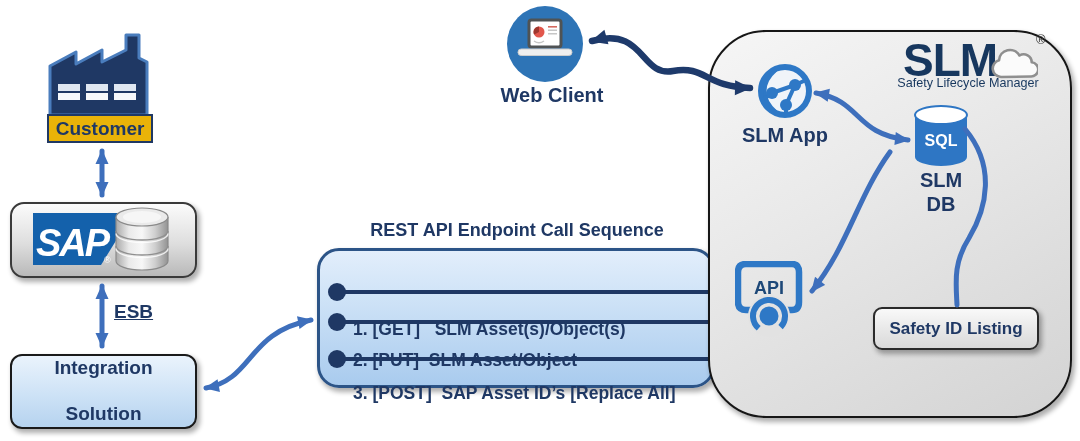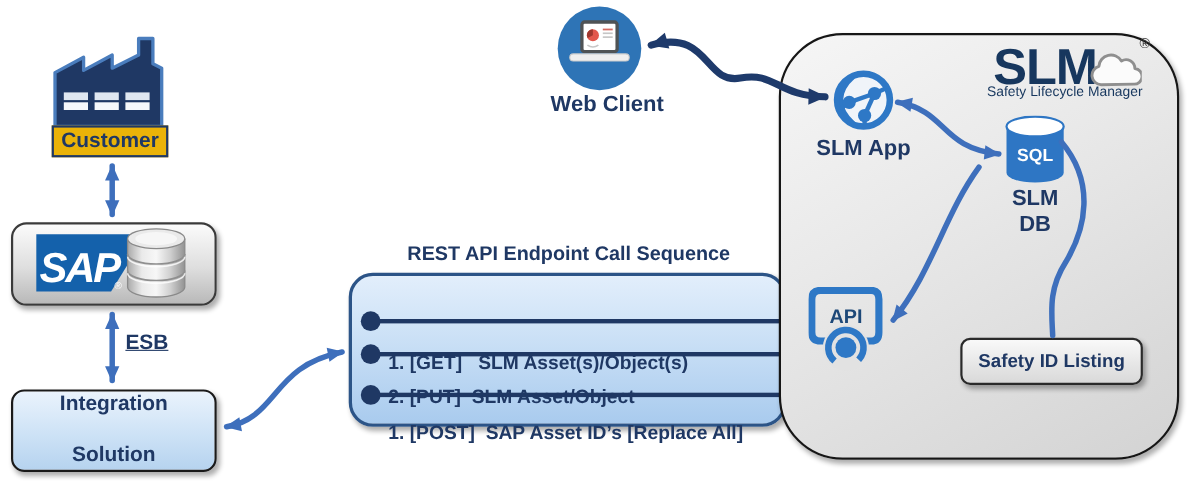--- a/index.html
+++ b/index.html
@@ -127,21 +127,21 @@
   <div class="abs rest-title">REST API Endpoint Call Sequence</div>
   <div class="abs rest-box shadowed"></div>
   <div class="abs rline l1"></div>
   <div class="abs rline l2"></div>
   <div class="abs rline l3"></div>
   <div class="abs bullet b1"></div>
   <div class="abs bullet b2"></div>
   <div class="abs bullet b3"></div>
   <div class="abs rtext t1">1. [GET]   SLM Asset(s)/Object(s)</div>
   <div class="abs rtext t2">2. [PUT]  SLM Asset/Object</div>
-  <div class="abs rtext t3">1. [POST]  SAP Asset ID’s [Replace All]</div>
+  <div class="abs rtext t3">3. [POST]  SAP Asset ID’s [Replace All]</div>
 
   <div class="abs slm-box shadowed"></div>
   <div class="abs slm-logo-text">SLM</div>
   <svg class="abs cloud-svg" width="50" height="36" viewBox="0 0 50 36">
     <path d="M13,31 a8.5,8.5 0 0 1 -2,-16.7 a11,11 0 0 1 20.5,-4.8 a8,8 0 0 1 12.2,6.8 a7,7 0 0 1 -1.2,14.2 Z" fill="#fbfbfb" stroke="#8f8f8f" stroke-width="2.6" stroke-linejoin="round"></path>
   </svg>
   <div class="abs slm-reg">®</div>
   <div class="abs slm-tagline">Safety Lifecycle Manager</div>
 
   <svg class="abs globe-svg" width="58" height="58" viewBox="0 0 58 58">

